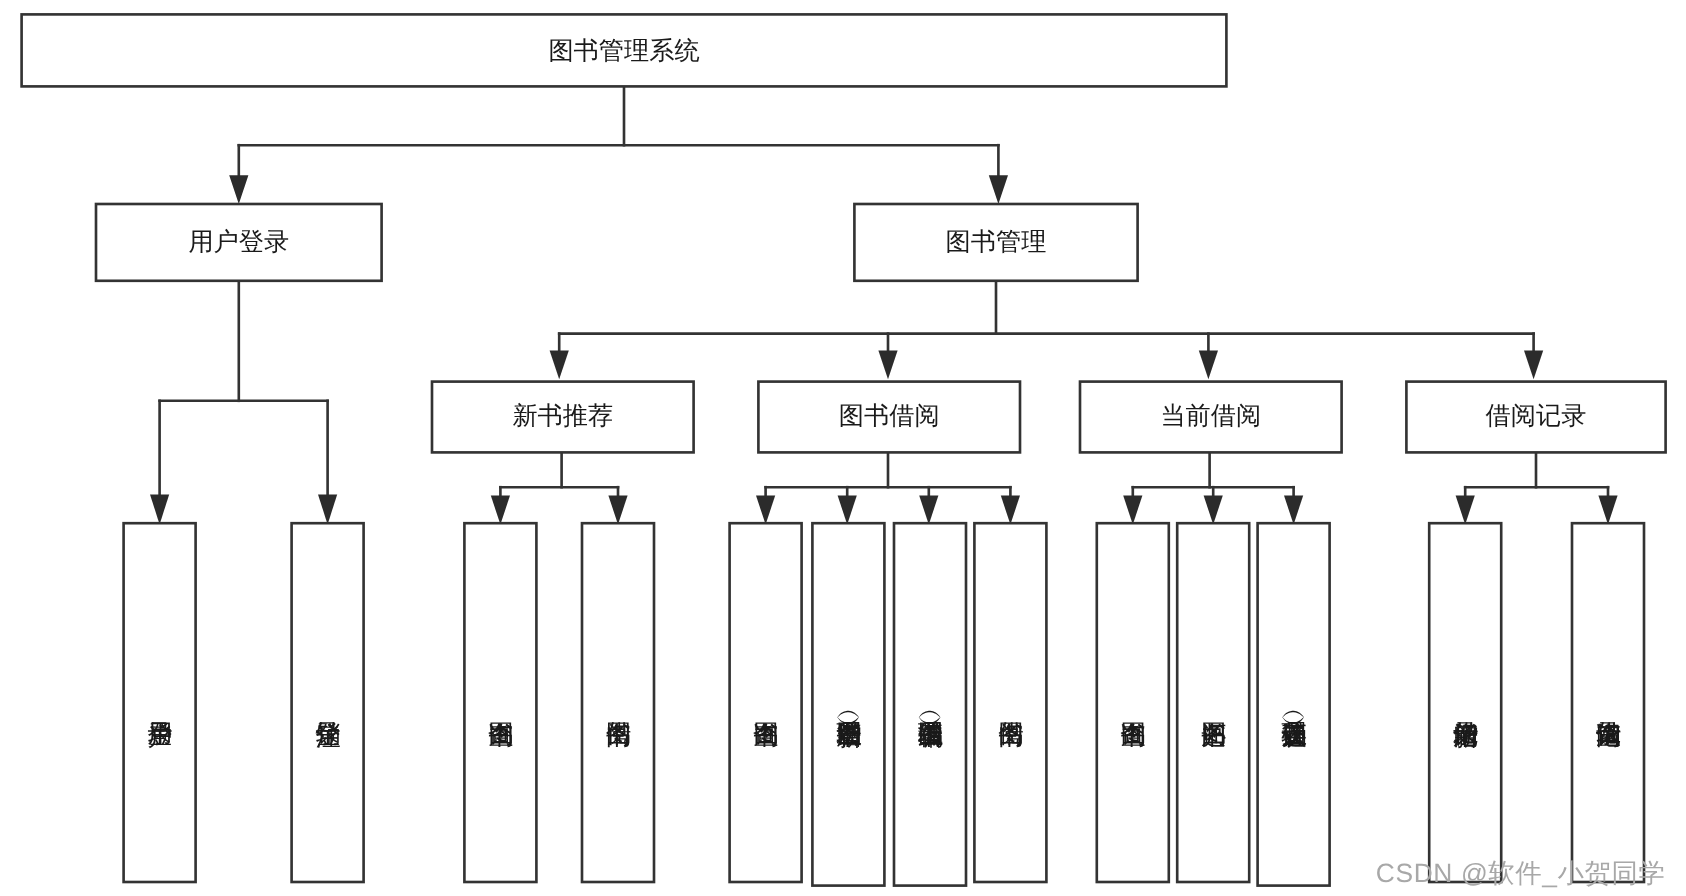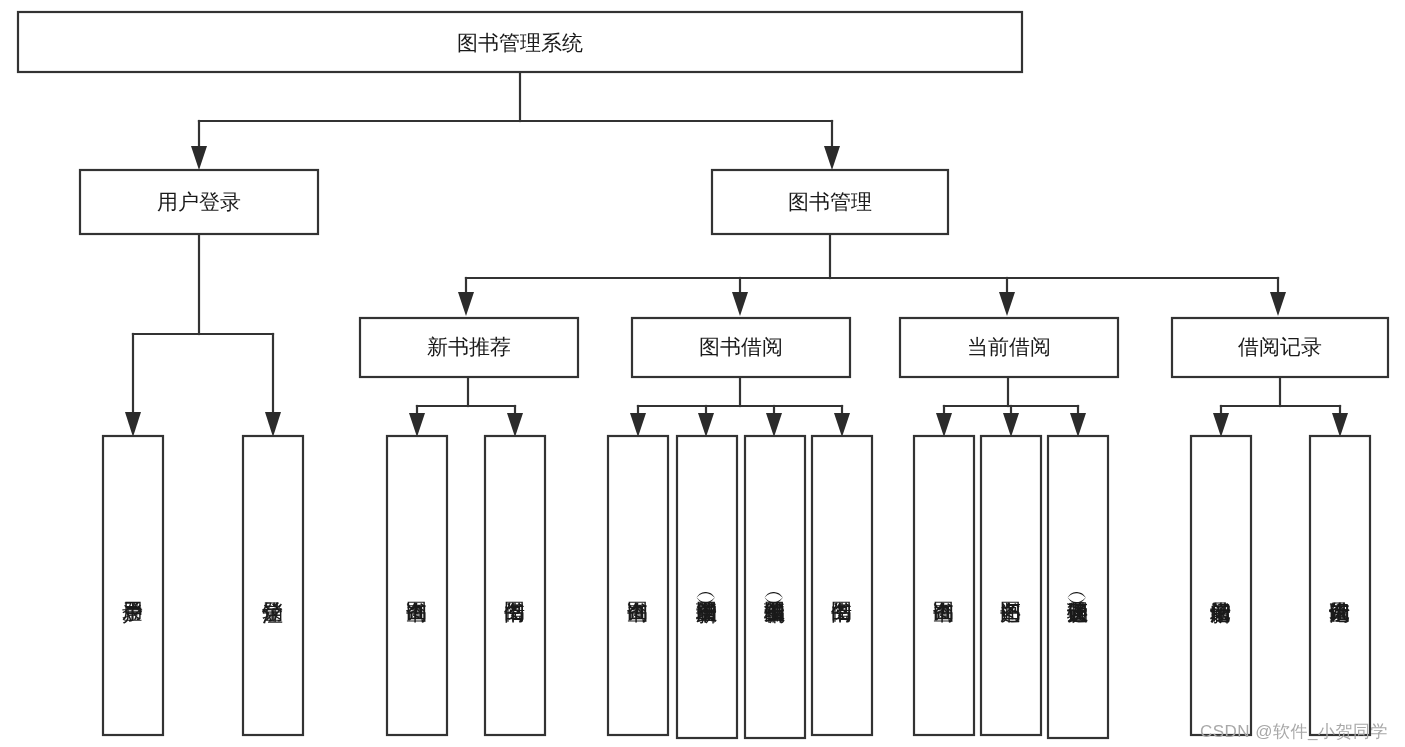--- a/index.html
+++ b/index.html
@@ -55,21 +55,21 @@
     fill: #1a1a1a;
     writing-mode: vertical-rl;
     text-orientation: upright;
     text-anchor: middle;
   }
   .watermark-text {
     position: absolute;
     right: 8px;
     bottom: 4px;
     font-family: "Liberation Sans", "DejaVu Sans", sans-serif;
-    font-size: 17px;
+    font-size: 22px;
     color: #a8a8a8;
     letter-spacing: 0.5px;
     white-space: nowrap;
     user-select: none;
   }
 </style>
 </head>
 <body>
 
 <div id="diagram-root">

